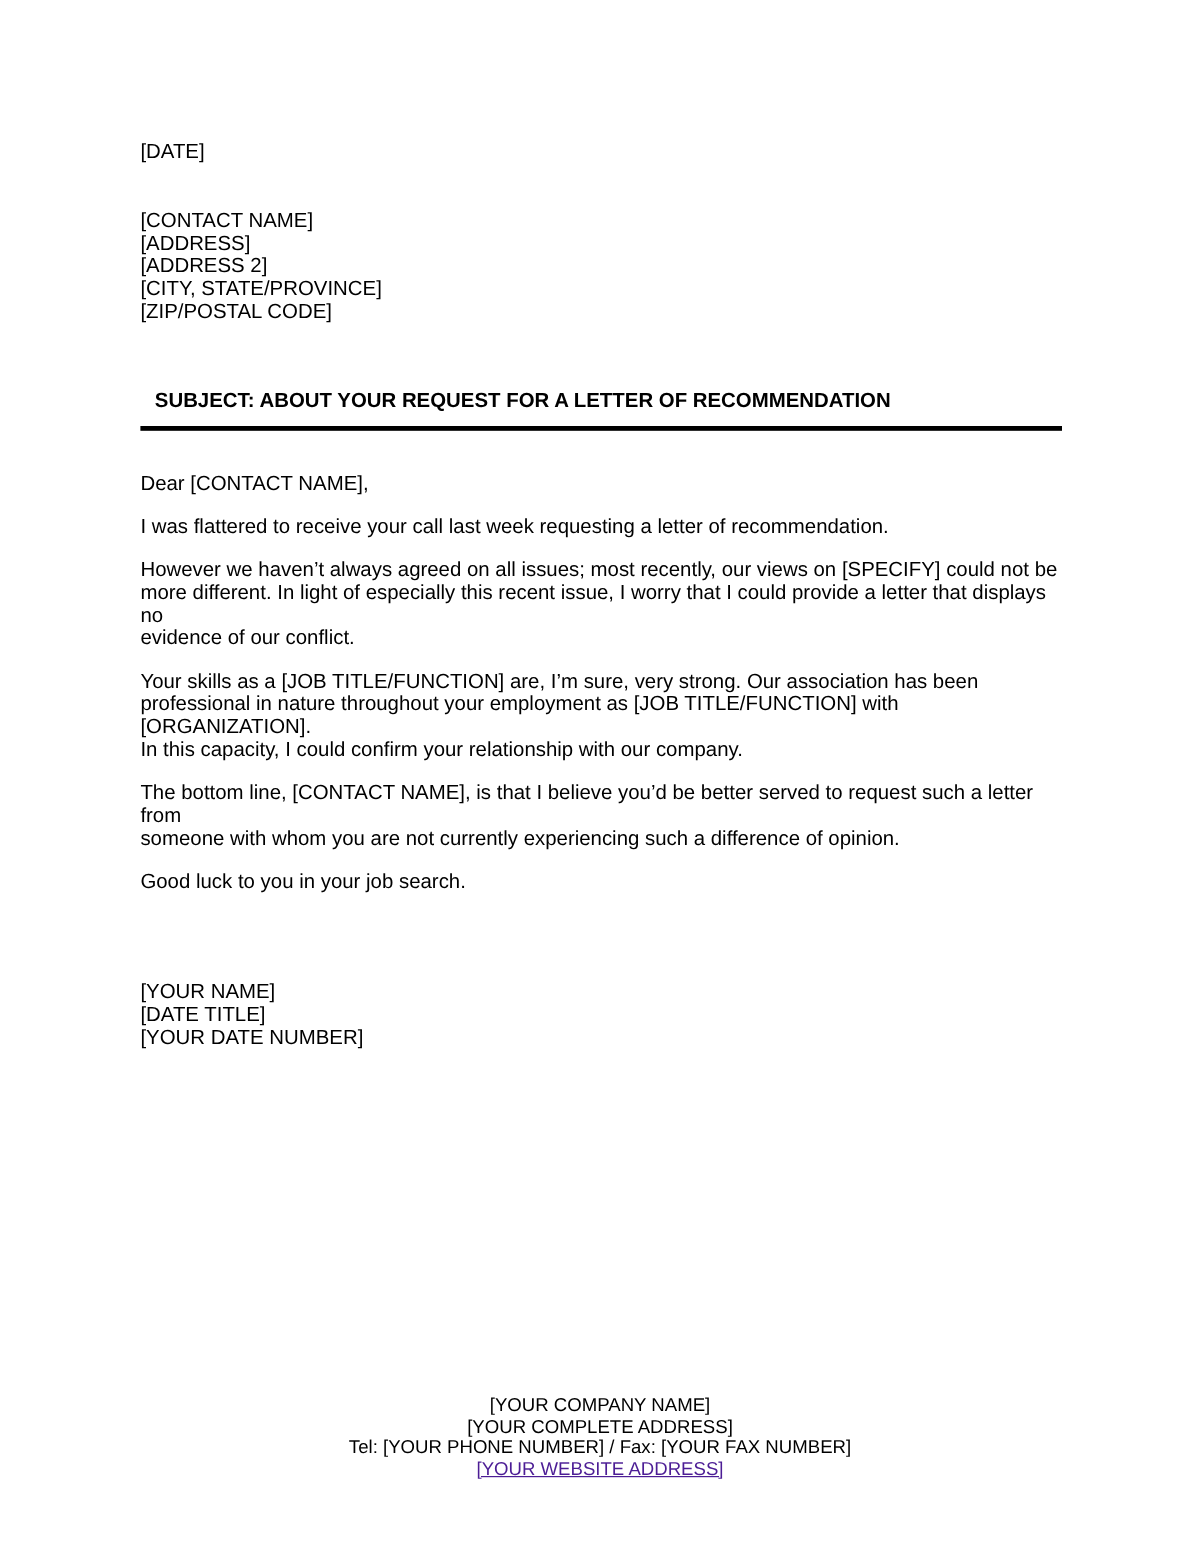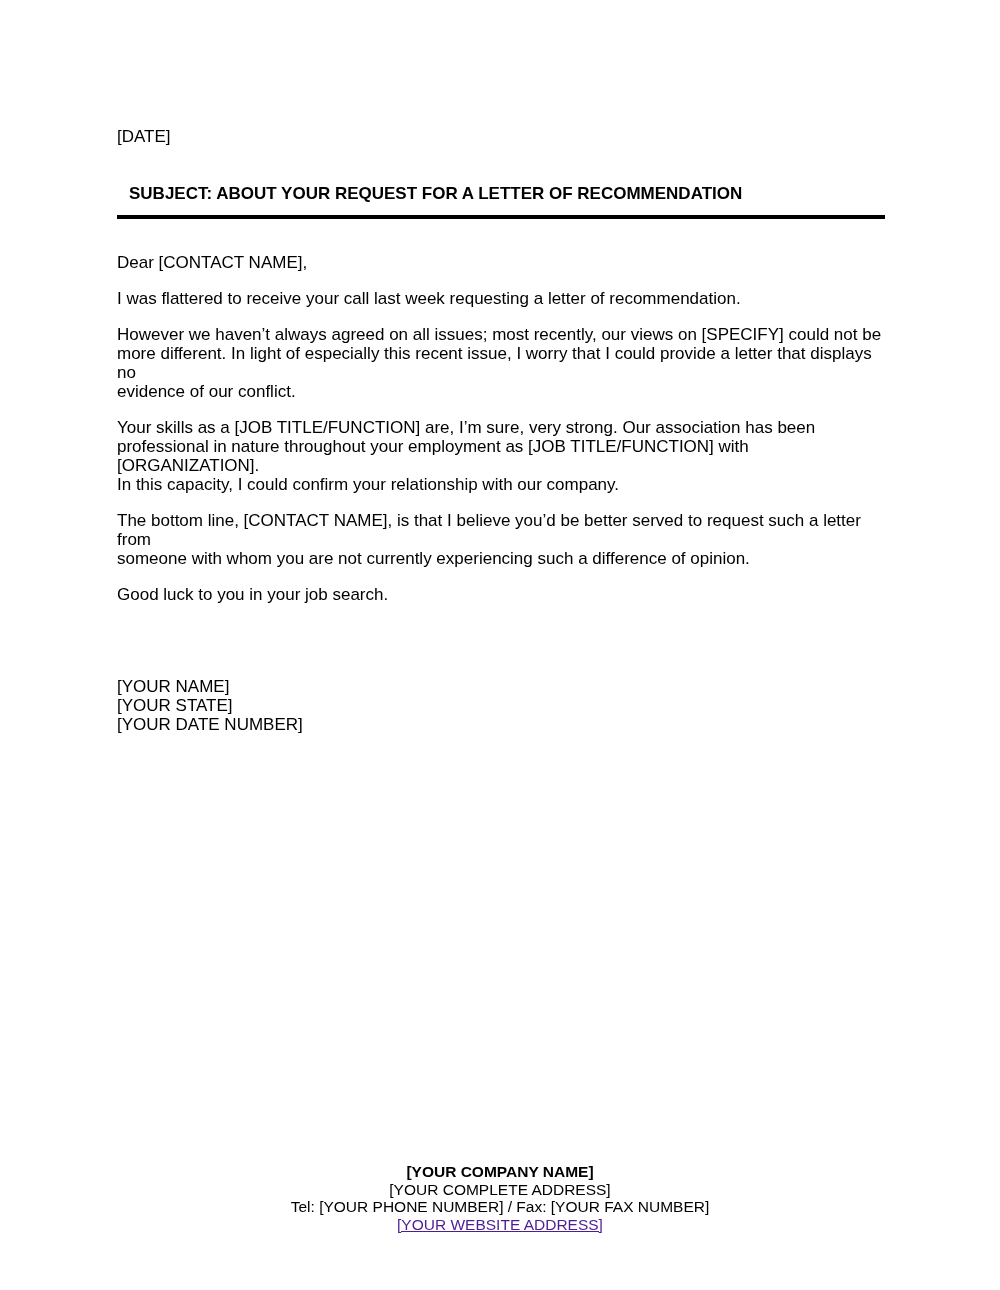--- a/index.html
+++ b/index.html
@@ -14,21 +14,21 @@
     height: 1290px;
     background: #ffffff;
     color: #000000;
     font-family: "Liberation Sans", "DejaVu Sans", sans-serif;
     overflow: hidden;
   }
   .letter-body {
     position: absolute;
     left: 117px;
     right: 115px;
-    top: 127px;
+    top: 117px;
     font-size: 17px;
     line-height: 19px;
   }
   .date-line {
     margin: 0 0 38px 0;
   }
   .recipient-block {
     margin: 0 0 55px 0;
   }
   .subject-line {
@@ -57,58 +57,65 @@
   .footer {
     position: absolute;
     left: 0;
     right: 0;
     bottom: 57px;
     text-align: center;
     font-size: 15.5px;
     line-height: 17.5px;
   }
   .footer-company {
-    font-weight: bold;
+    font-weight: normal;
     margin-top: 44px;
   }
   .footer-link {
     color: #4c1d95;
     text-decoration: underline;
     cursor: pointer;
   }
 </style>
 </head>
 <body>
 
 <div class="page">
   <div class="letter-body">
 
     <p class="date-line">[DATE]</p>
 
+    <div class="recipient-block">
+      <div>[CONTACT NAME]</div>
+      <div>[ADDRESS]</div>
+      <div>[ADDRESS 2]</div>
+      <div>[CITY, STATE/PROVINCE]</div>
+      <div>[ZIP/POSTAL CODE]</div>
+    </div>
 
     <p class="subject-line">SUBJECT: ABOUT YOUR REQUEST FOR A LETTER OF RECOMMENDATION</p>
     <div class="subject-rule"></div>
 
     <p class="salutation">Dear [CONTACT NAME],</p>
 
     <p class="para">I was flattered to receive your call last week requesting a letter of recommendation.</p>
     <p class="para">However we haven’t always agreed on all issues; most recently, our views on [SPECIFY] could not be
 more different. In light of especially this recent issue, I worry that I could provide a letter that displays no
 evidence of our conflict.</p>
     <p class="para">Your skills as a [JOB TITLE/FUNCTION] are, I’m sure, very strong. Our association has been
 professional in nature throughout your employment as [JOB TITLE/FUNCTION] with [ORGANIZATION].
 In this capacity, I could confirm your relationship with our company.</p>
     <p class="para">The bottom line, [CONTACT NAME], is that I believe you’d be better served to request such a letter from
 someone with whom you are not currently experiencing such a difference of opinion.</p>
     <p class="para">Good luck to you in your job search.</p>
 
 
     <div class="signature-block">
       <div>[YOUR NAME]</div>
-      <div>[YOUR STATE]</div>
+      <div>[DATE TITLE]</div>
       <div>[YOUR DATE NUMBER]</div>
     </div>
 
   </div>
 
   <div class="footer">
     <div class="footer-company">[YOUR COMPANY NAME]</div>
     <div>[YOUR COMPLETE ADDRESS]</div>
     <div>Tel: [YOUR PHONE NUMBER] / Fax: [YOUR FAX NUMBER]</div>
     <div><a class="footer-link">[YOUR WEBSITE ADDRESS]</a></div>

